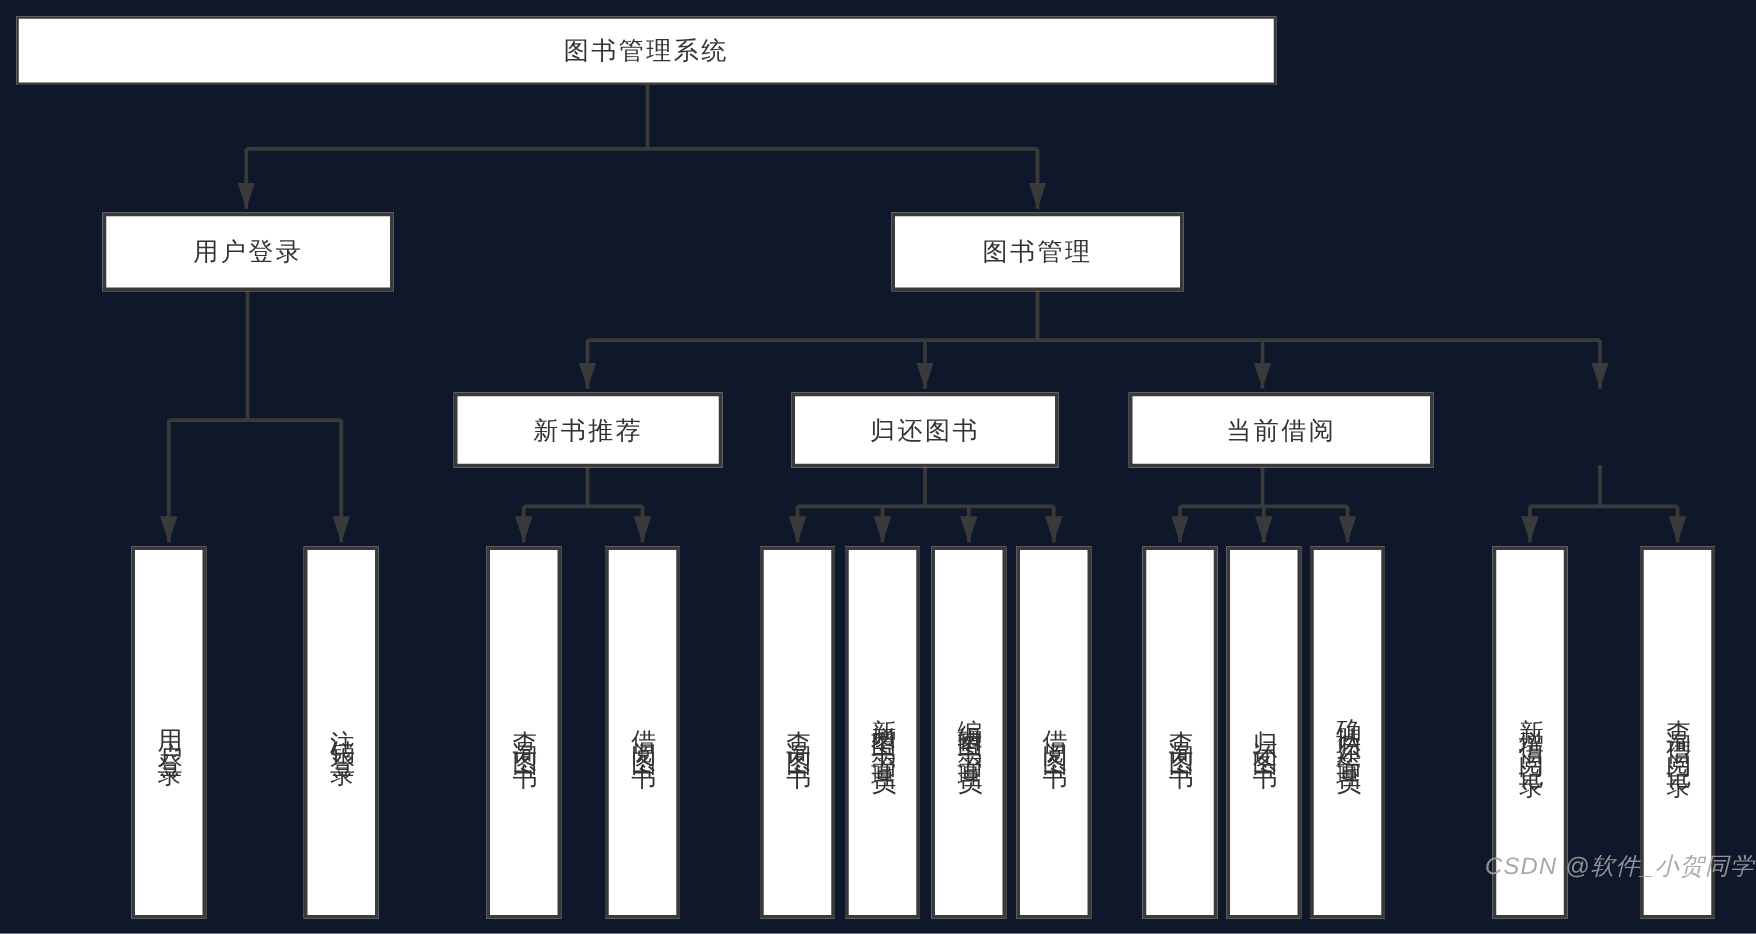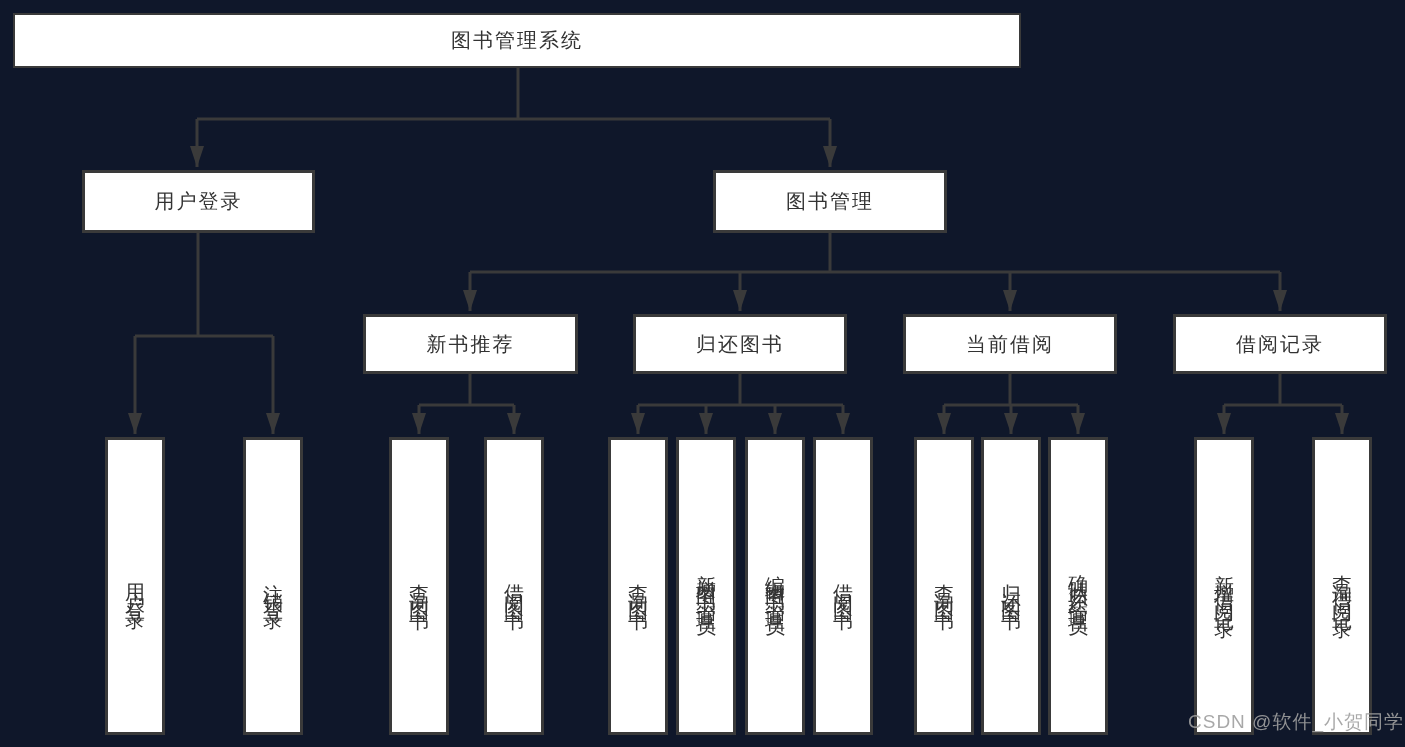--- a/index.html
+++ b/index.html
@@ -94,25 +94,22 @@
   <div class="box hbox" style="left:363px;top:314px;width:215px;height:60px;">
     <span class="lbl">新书推荐</span>
   </div>
 
   <div class="box hbox" style="left:713px;top:170px;width:234px;height:63px;">
     <span class="lbl">图书管理</span>
   </div>
   <div class="box hbox" style="left:633px;top:314px;width:214px;height:60px;">
     <span class="lbl">归还图书</span>
   </div>
-  <div class="box hbox" style="left:903px;top:314px;width:214px;height:60px;">
+  <div class="box hbox" style="left:903px;top:314px;width:244px;height:60px;">
     <span class="lbl">当前借阅</span>
-  </div>
-  <div class="box hbox" style="left:1173px;top:314px;width:214px;height:60px;">
-    <span class="lbl">借阅记录</span>
   </div>
 
   <div class="box vbox" style="left:105px;top:437px;width:60px;height:298px;">
     <span class="lbl">用户登录</span>
   </div>
   <div class="box vbox" style="left:243px;top:437px;width:60px;height:298px;">
     <span class="lbl">注销登录</span>
   </div>
 
   <div class="box vbox" style="left:389px;top:437px;width:60px;height:298px;">
@@ -145,15 +142,15 @@
     <span class="lbl long">确认归还（管理员）</span>
   </div>
 
   <div class="box vbox" style="left:1194px;top:437px;width:60px;height:298px;">
     <span class="lbl">新增借阅记录</span>
   </div>
   <div class="box vbox" style="left:1312px;top:437px;width:60px;height:298px;">
     <span class="lbl">查询借阅记录</span>
   </div>
 
-  <div class="watermark" style="left:1188px;top:709px;">CSDN @软件_小贺同学</div>
+  <div class="watermark" style="left:1188px;top:680px;font-style:italic;">CSDN @软件_小贺同学</div>
 
 </div>
 
 </body></html>

